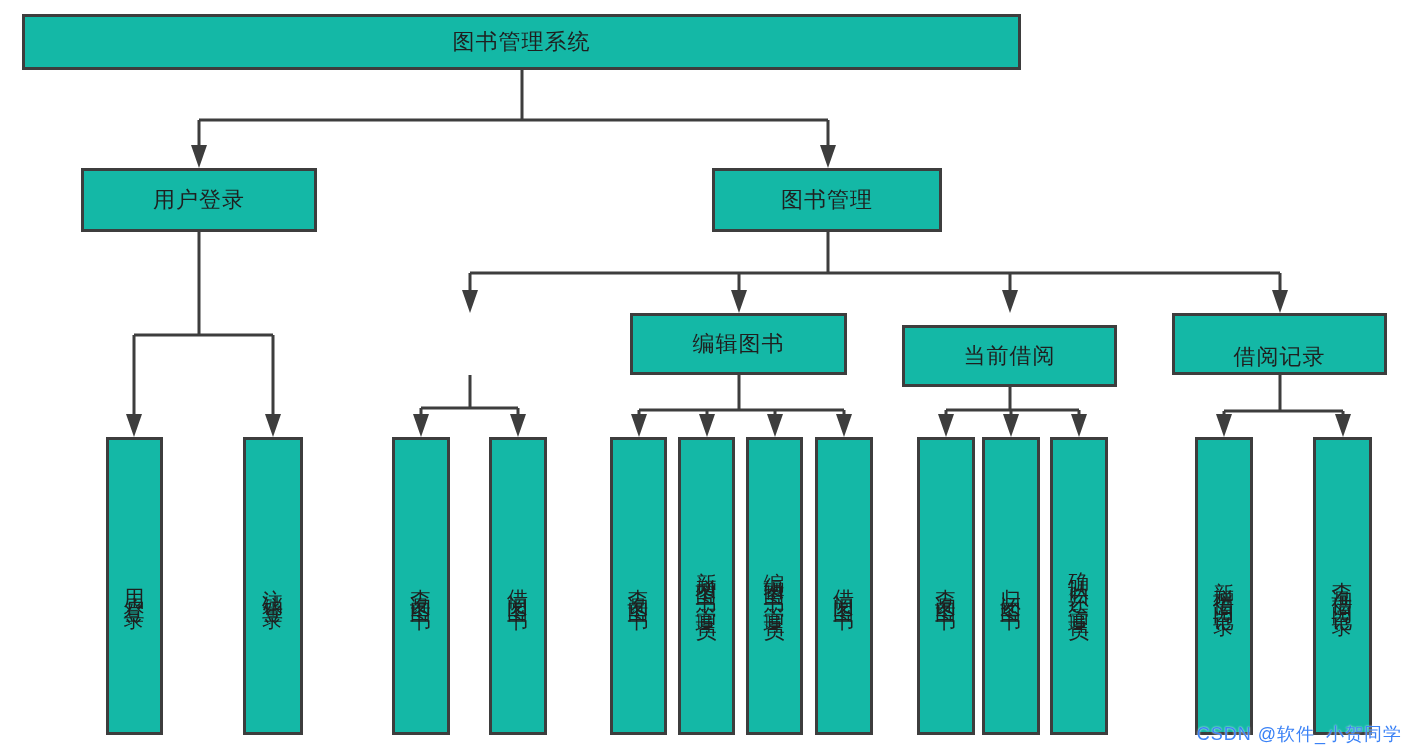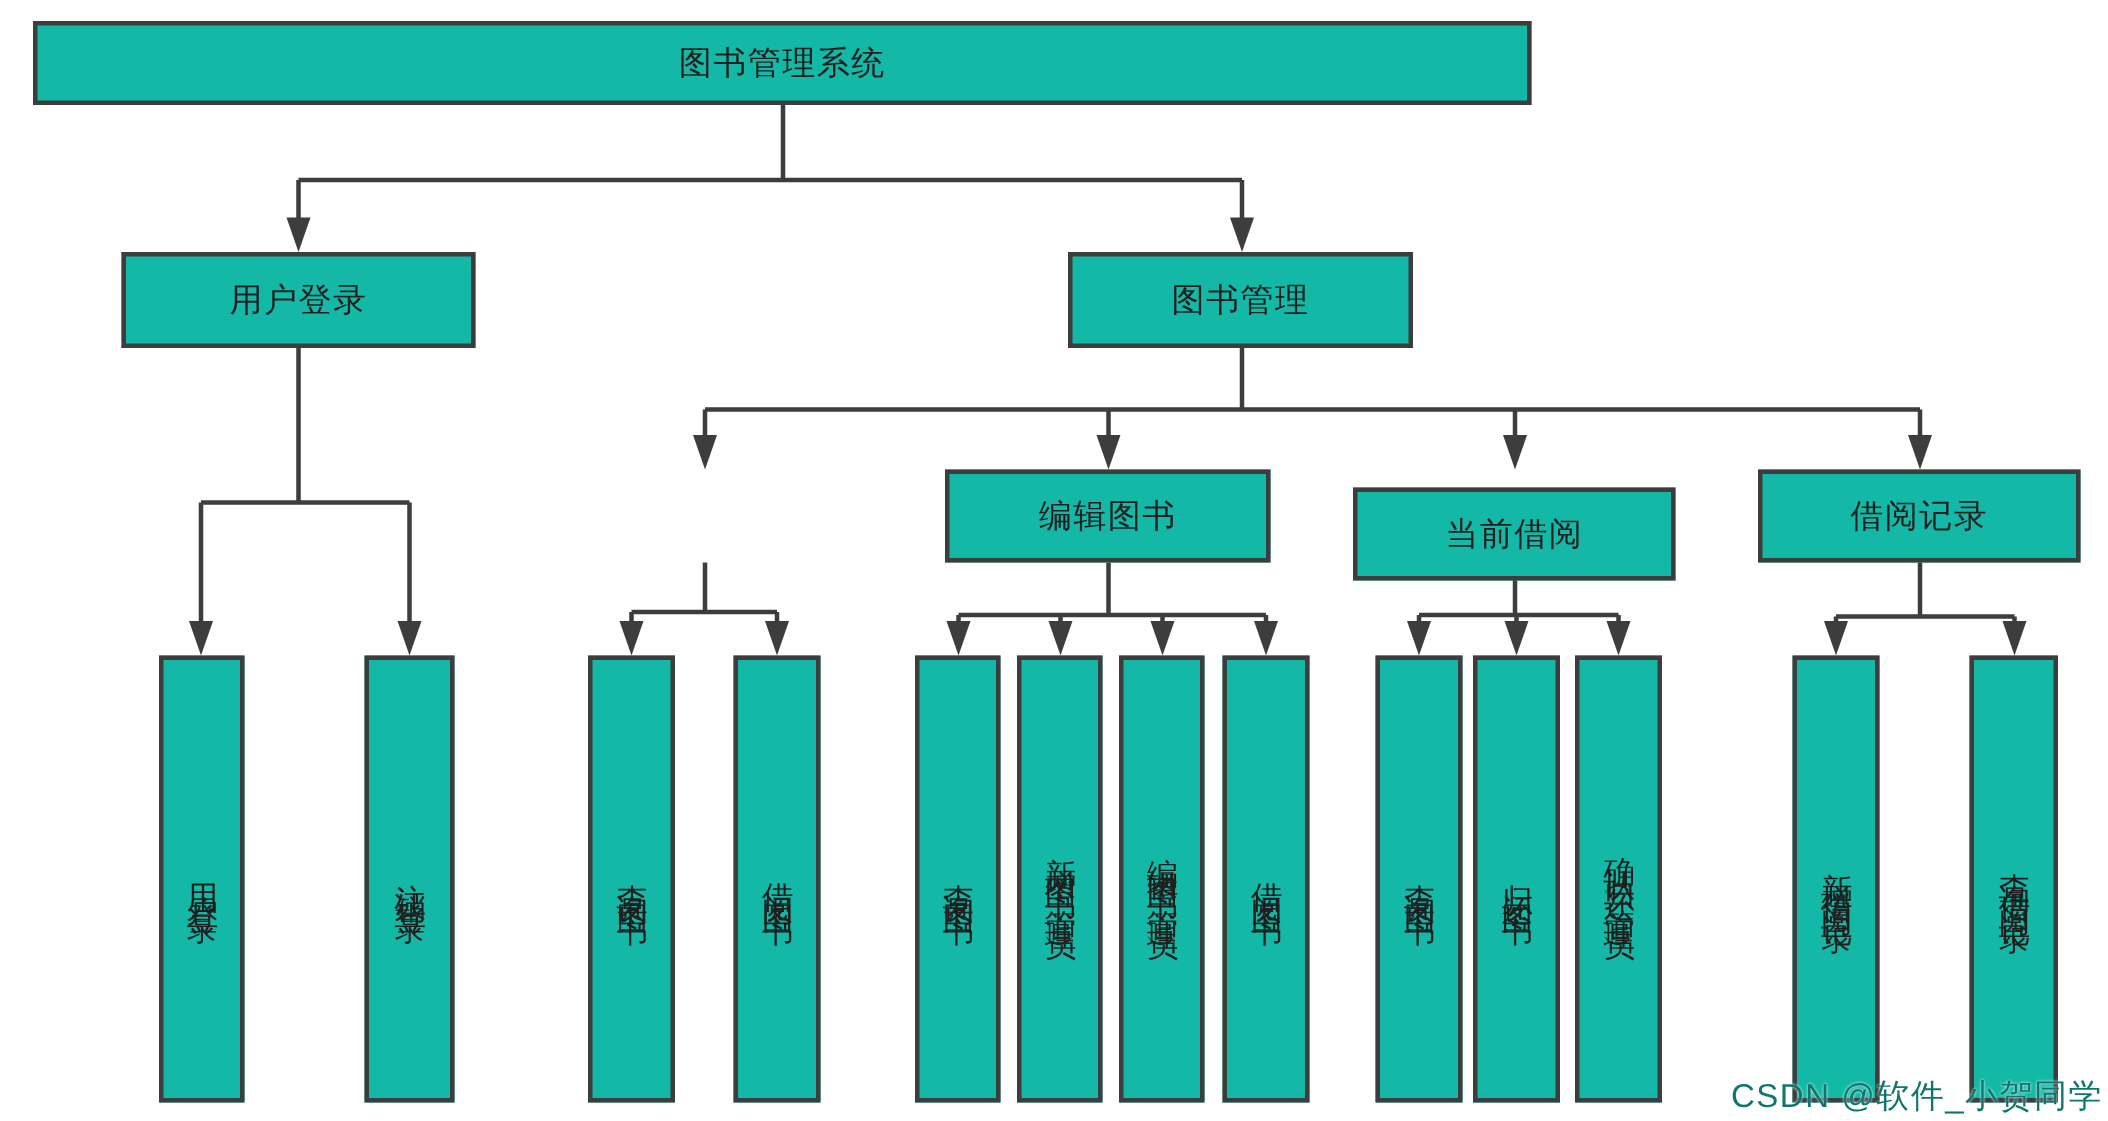--- a/index.html
+++ b/index.html
@@ -37,22 +37,22 @@
     text-orientation: mixed;
     font-size: 21px;
     letter-spacing: 7px;
     color: #1f1f1f;
     line-height: 1;
   }
   .watermark {
     position: absolute;
     right: 3px;
     bottom: 1px;
-    font-size: 22px;
-    color: #0f766e;
+    font-size: 18px;
+    color: #3b82f6;
     letter-spacing: 1px;
     white-space: nowrap;
     z-index: 5;
     text-shadow: 0 0 2px #ffffff;
   }
 </style>
 </head>
 <body>
 
 <div class="stage">
@@ -110,21 +110,21 @@
   <div class="node h" style="left:712px; top:168px; width:230px; height:64px;">
     <span class="lbl">图书管理</span>
   </div>
 
   <div class="node h" style="left:630px; top:313px; width:217px; height:62px;">
     <span class="lbl">编辑图书</span>
   </div>
   <div class="node h" style="left:902px; top:325px; width:215px; height:62px;">
     <span class="lbl">当前借阅</span>
   </div>
-  <div class="node h" style="left:1172px; top:313px; width:215px; height:62px;">
+  <div class="node h" style="left:1172px; top:313px; width:215px; height:62px;align-items:flex-end;">
     <span class="lbl">借阅记录</span>
   </div>
 
   <div class="node v" style="left:106px; top:437px; width:57px; height:298px;">
     <span class="vlbl">用户登录</span>
   </div>
   <div class="node v" style="left:243px; top:437px; width:60px; height:298px;">
     <span class="vlbl">注销登录</span>
   </div>
 

